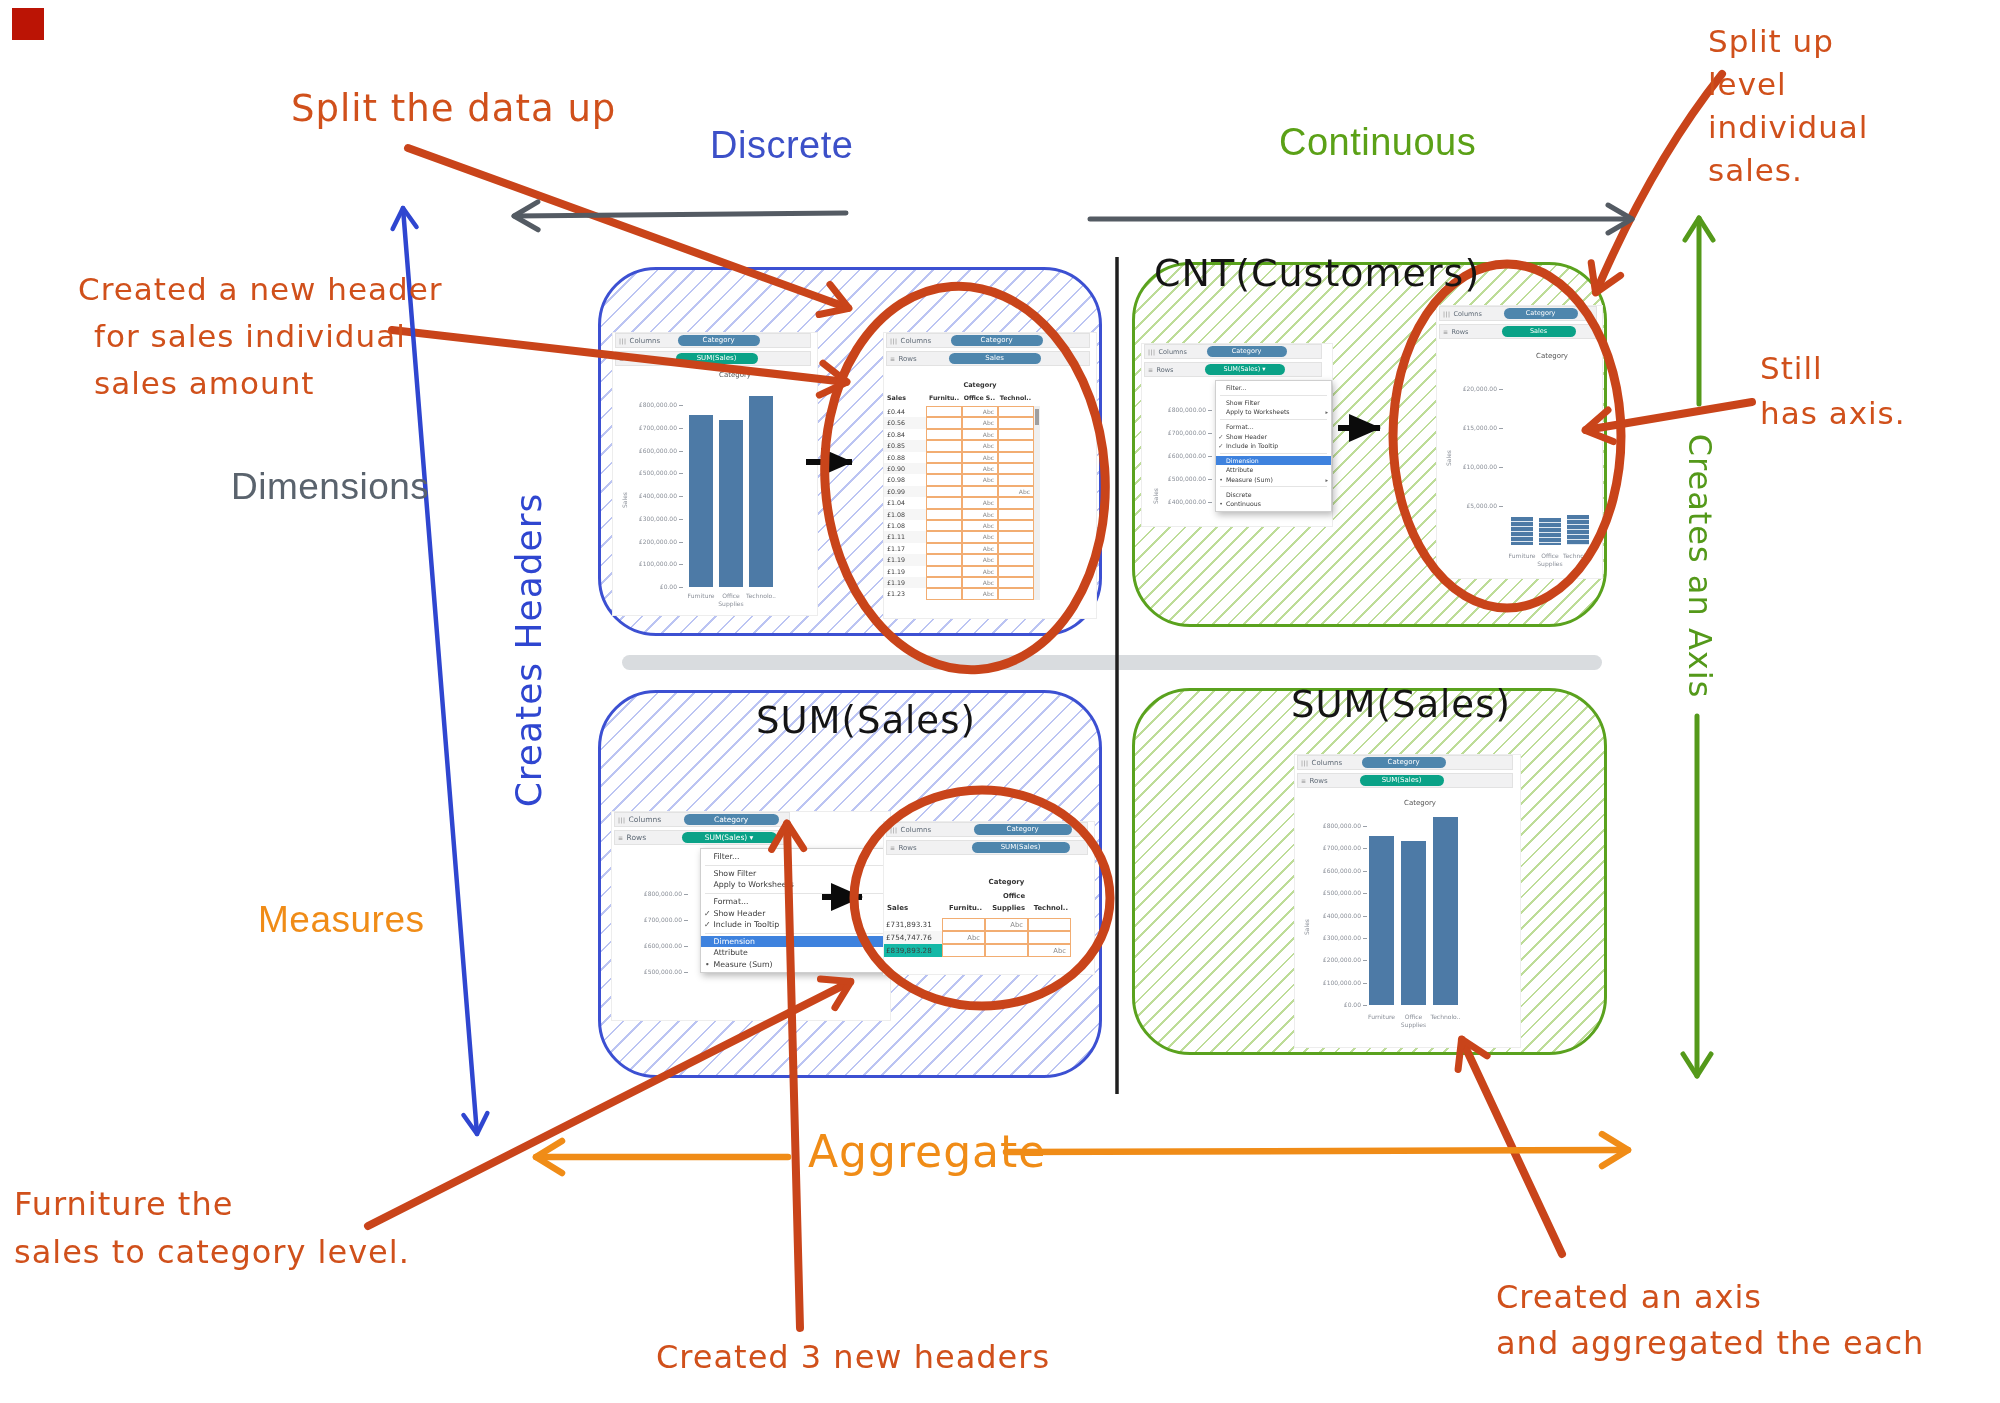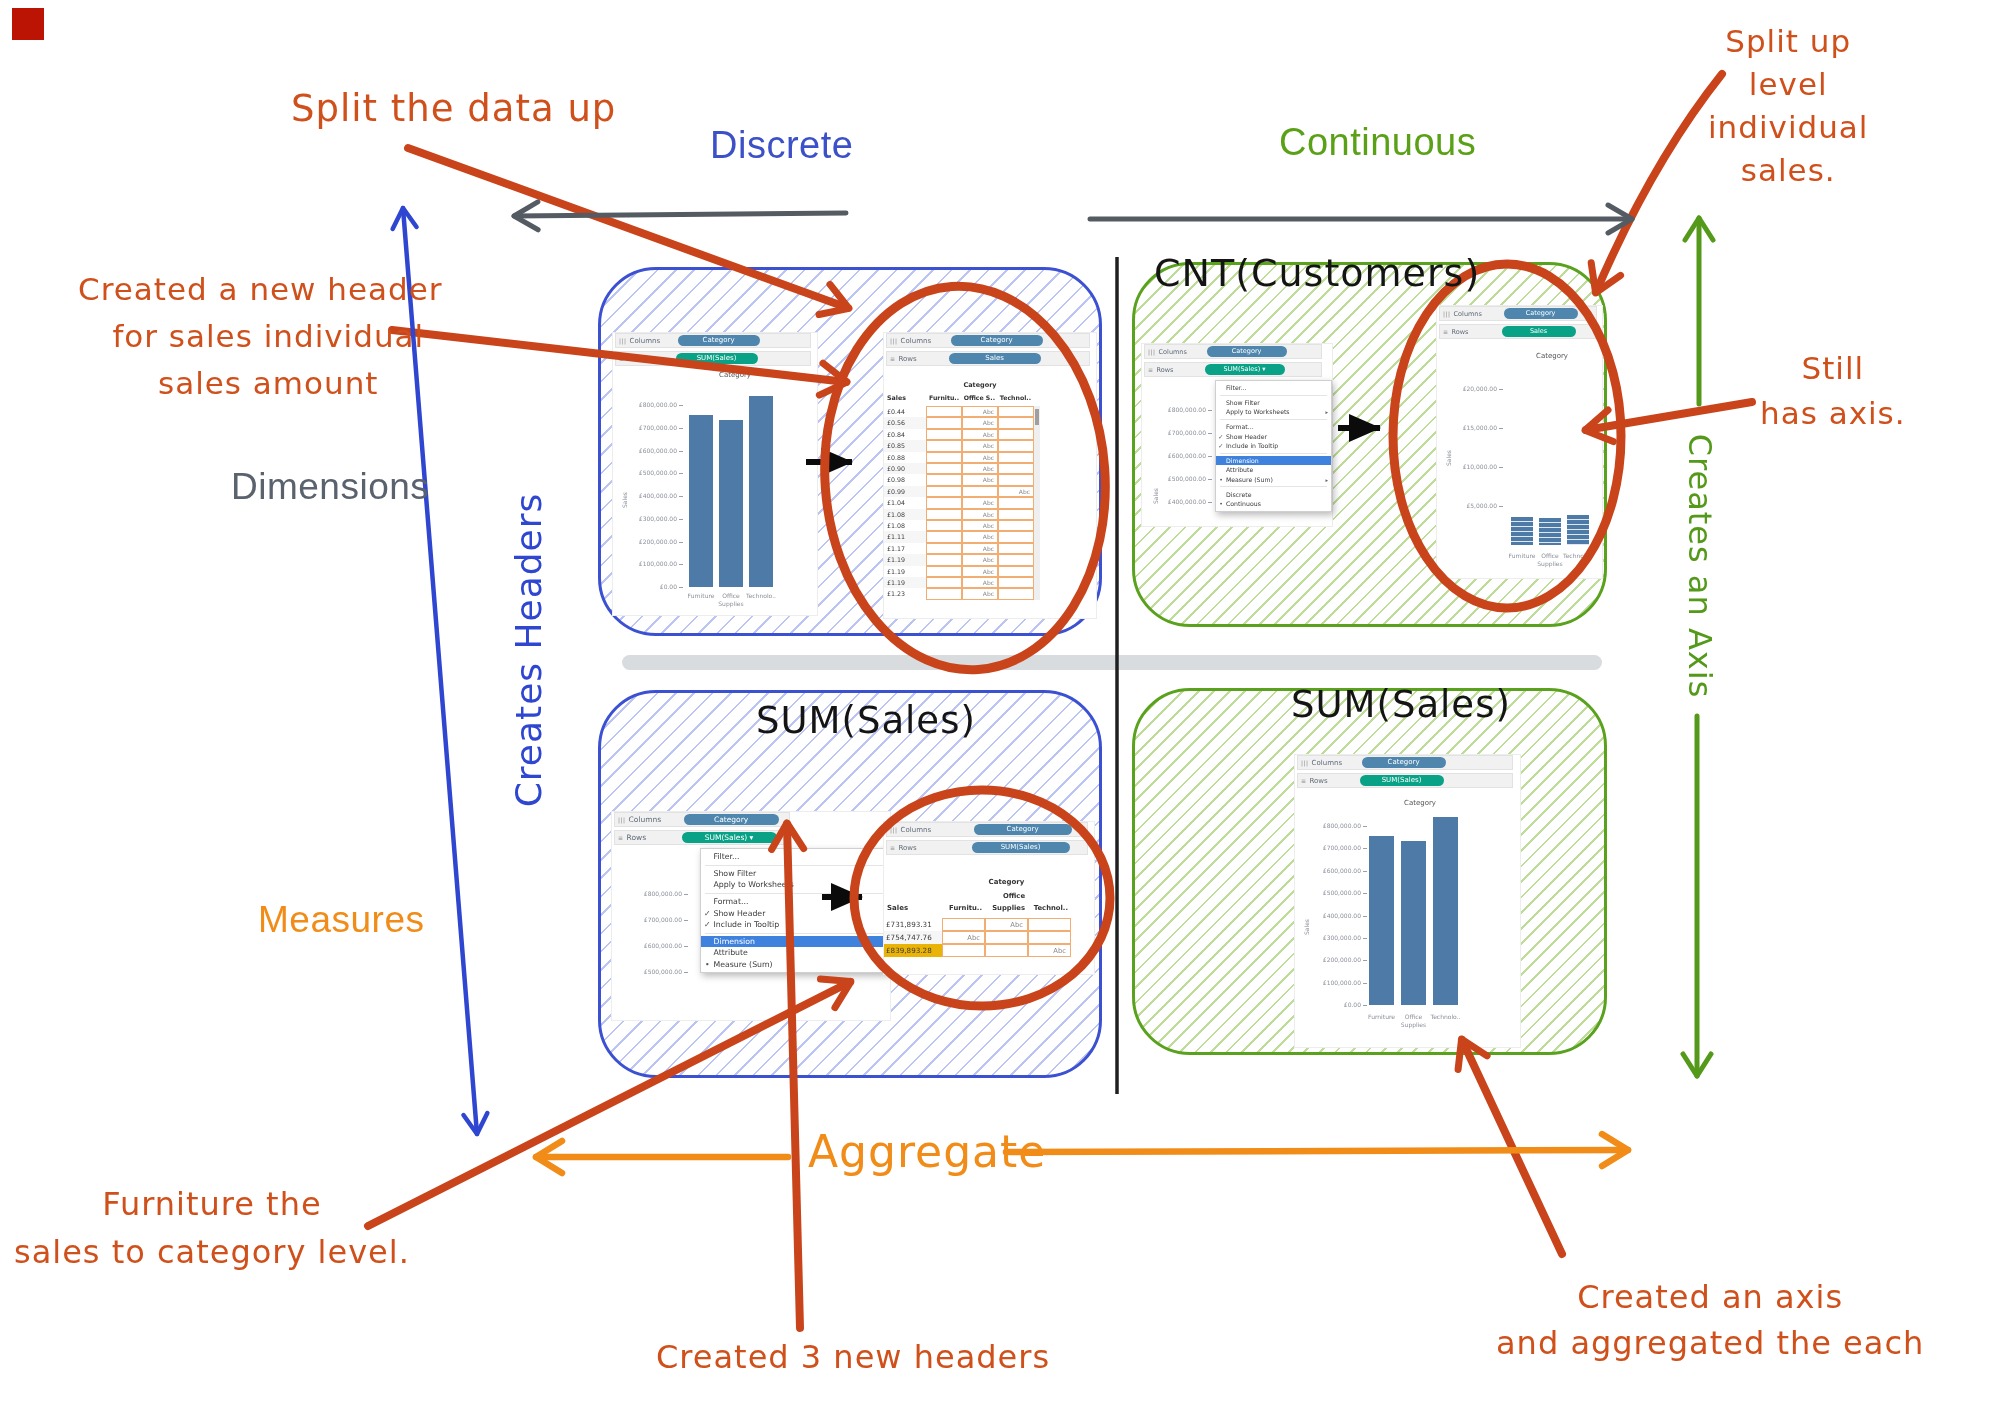--- a/index.html
+++ b/index.html
@@ -9,21 +9,21 @@
   .box.blue{border-color:#3c50d2;background:repeating-linear-gradient(135deg,rgba(77,100,222,0.38) 0 1.8px,transparent 1.8px 13px);}
   .box.green{border-color:#5aa21e;background:repeating-linear-gradient(135deg,rgba(124,186,50,0.5) 0 2px,transparent 2px 11px);}
   #box-tl{left:598px;top:267px;width:504px;height:369px;}
   #box-tr{left:1132px;top:262px;width:475px;height:365px;}
   #box-bl{left:598px;top:690px;width:504px;height:388px;}
   #box-br{left:1132px;top:688px;width:475px;height:367px;}
   #hdivider{position:absolute;left:622px;top:655px;width:980px;height:15px;border-radius:8px;background:#d9dcdf;z-index:1;}
   #corner{position:absolute;left:12px;top:8px;width:32px;height:32px;background:#bb1405;z-index:6;}
   #overlay{position:absolute;left:0;top:0;z-index:3;pointer-events:none;}
   .ann{position:absolute;z-index:5;white-space:nowrap;letter-spacing:0.5px;line-height:1.35;}
-  .hw{letter-spacing:1px;text-align:center;}
+  .hw{letter-spacing:1px;}
   .c-red{color:#d0501b;} .c-or{color:#f08c17;} .c-blue{color:#2f46d0;} .c-green{color:#54991a;}
   .c-gray{color:#565d66;} .c-slate{color:#5a636d;} .c-black{color:#141414;}
   #ann-split-data{left:291px;top:84px;font-size:37px;}
   #ann-new-header{left:78px;top:266px;font-size:31px;line-height:47px;}
   #ann-new-header .l2{padding-left:16px;} #ann-new-header .l3{padding-left:16px;}
   #lbl-discrete{left:710px;top:120px;font-size:38px;font-family:"Liberation Sans",sans-serif;color:#3c50c8;}
   #lbl-continuous{left:1279px;top:117px;font-size:38px;font-family:"Liberation Sans",sans-serif;color:#5ba117;}
   #lbl-dimensions{left:231px;top:462px;font-size:37px;font-family:"Liberation Sans",sans-serif;}
   #lbl-measures{left:258px;top:895px;font-size:37px;font-family:"Liberation Sans",sans-serif;}
   #hw-disaggregate{left:874px;top:183px;font-size:46px;}
@@ -508,21 +508,21 @@
       <div class="thead" style="position: absolute; left: 101px; top: 82px; width: 40px; text-align: right; font-size: 6.8px; font-weight: bold;">Supplies</div>
       <div class="thead" style="position: absolute; left: 144px; top: 82px; width: 40px; text-align: right; font-size: 6.8px; font-weight: bold;">Technol..</div>
       <div class="trowlab" style="position: absolute; left: 0px; top: 96px; width: 58px; height: 13px; font-size: 7.2px; line-height: 13px; padding-left: 2px; background: rgb(255, 255, 255);">£731,893.31</div>
       <div class="tcell" style="position: absolute; left: 58px; top: 96px; width: 43px; height: 13px; font-size: 6.8px; line-height: 12px; text-align: right; padding-right: 4px; color: rgb(138, 138, 138);"></div>
       <div class="tcell" style="position: absolute; left: 101px; top: 96px; width: 43px; height: 13px; font-size: 6.8px; line-height: 12px; text-align: right; padding-right: 4px; color: rgb(138, 138, 138);">Abc</div>
       <div class="tcell" style="position: absolute; left: 144px; top: 96px; width: 43px; height: 13px; font-size: 6.8px; line-height: 12px; text-align: right; padding-right: 4px; color: rgb(138, 138, 138);"></div>
       <div class="trowlab" style="position: absolute; left: 0px; top: 109px; width: 58px; height: 13px; font-size: 7.2px; line-height: 13px; padding-left: 2px; background: rgb(246, 246, 246);">£754,747.76</div>
       <div class="tcell" style="position: absolute; left: 58px; top: 109px; width: 43px; height: 13px; font-size: 6.8px; line-height: 12px; text-align: right; padding-right: 4px; color: rgb(138, 138, 138);">Abc</div>
       <div class="tcell" style="position: absolute; left: 101px; top: 109px; width: 43px; height: 13px; font-size: 6.8px; line-height: 12px; text-align: right; padding-right: 4px; color: rgb(138, 138, 138);"></div>
       <div class="tcell" style="position: absolute; left: 144px; top: 109px; width: 43px; height: 13px; font-size: 6.8px; line-height: 12px; text-align: right; padding-right: 4px; color: rgb(138, 138, 138);"></div>
-      <div class="trowlab" style="position: absolute; left: 0px; top: 122px; width: 58px; height: 13px; font-size: 7.2px; line-height: 13px; padding-left: 2px; background: #eab308;">£839,893.28</div>
+      <div class="trowlab" style="position: absolute; left: 0px; top: 122px; width: 58px; height: 13px; font-size: 7.2px; line-height: 13px; padding-left: 2px; background: #14b8a6;">£839,893.28</div>
       <div class="tcell" style="position: absolute; left: 58px; top: 122px; width: 43px; height: 13px; font-size: 6.8px; line-height: 12px; text-align: right; padding-right: 4px; color: rgb(138, 138, 138);"></div>
       <div class="tcell" style="position: absolute; left: 101px; top: 122px; width: 43px; height: 13px; font-size: 6.8px; line-height: 12px; text-align: right; padding-right: 4px; color: rgb(138, 138, 138);"></div>
       <div class="tcell" style="position: absolute; left: 144px; top: 122px; width: 43px; height: 13px; font-size: 6.8px; line-height: 12px; text-align: right; padding-right: 4px; color: rgb(138, 138, 138);">Abc</div>
     </div>
     <div class="panel" style="position: absolute; left: 1295px; top: 755px; width: 225px; height: 292px;">
       <div class="shelf-row" style="left: 2px; top: 0px; width: 216px; height: 15px;">
         <span style="font-size: 6px; color: rgb(138, 138, 138); margin-left: 3px; letter-spacing: 0.5px;">|||</span>
         <span style="font-size: 7px; color: rgb(95, 106, 118); margin-left: 3px; width: 50px; flex: 0 0 auto;">Columns</span>
         <div class="pill" style="width: 84px; font-size: 7px; background: rgb(78, 134, 173);">Category</div>
       </div>

